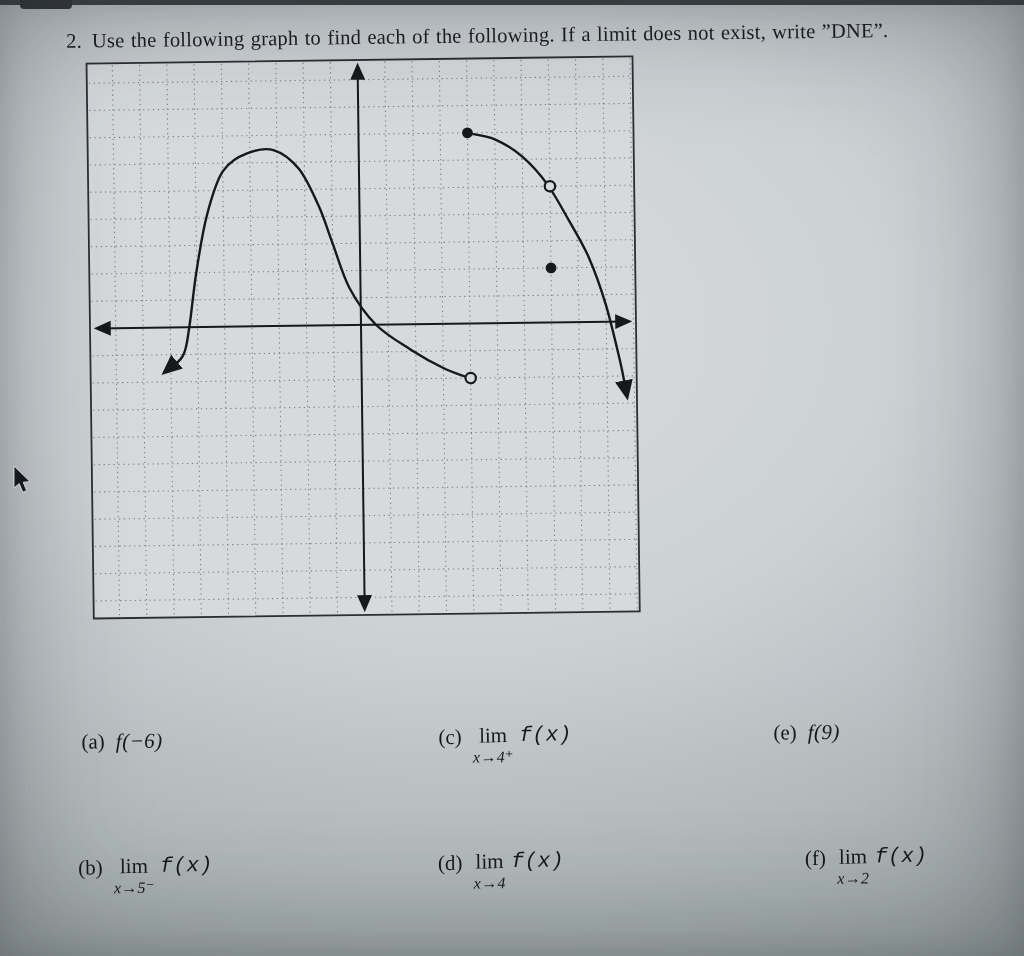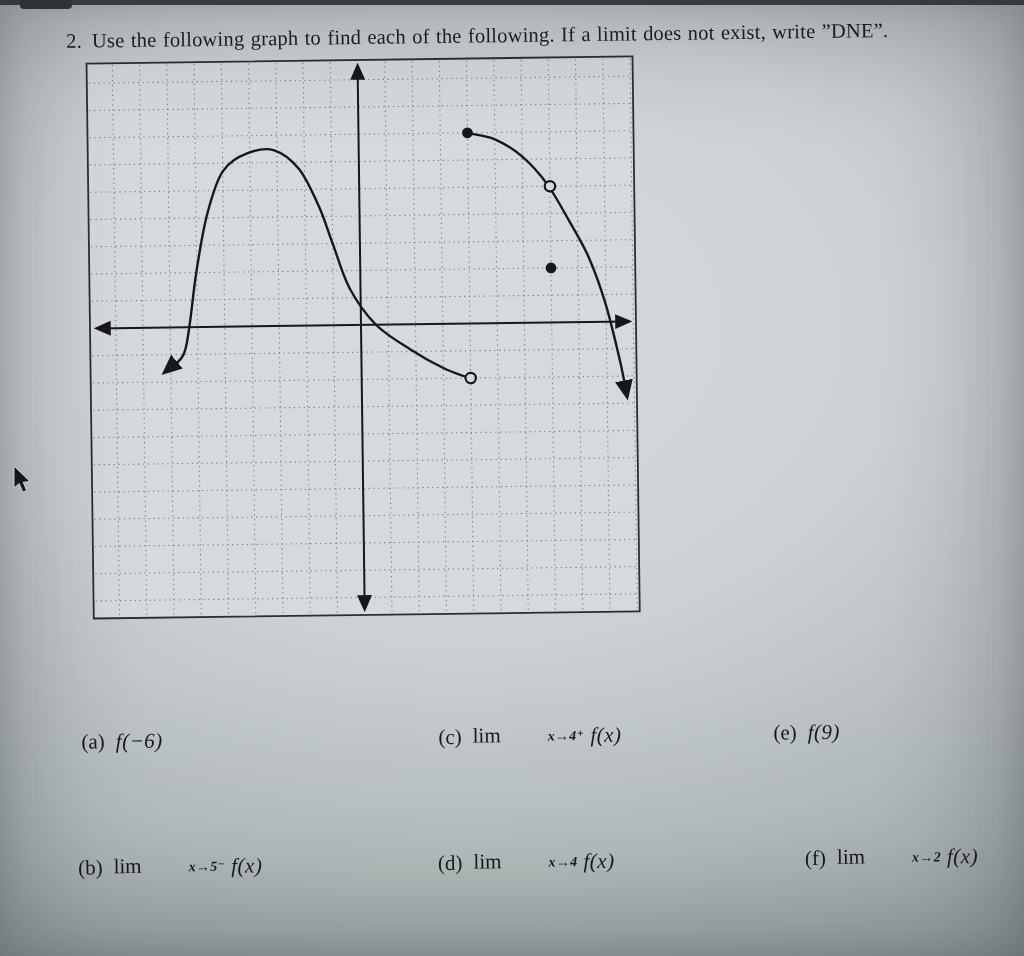--- a/index.html
+++ b/index.html
@@ -29,25 +29,25 @@
     font-size:20.5px;color:#1b1c20;letter-spacing:0.2px;word-spacing:1px;
     white-space:nowrap;
   }
   .pnum{margin-right:10px;}
   #graph{position:absolute;left:85px;top:50px;}
   .problem{
     position:absolute;display:flex;align-items:flex-start;
     color:#17181c;font-size:21px;line-height:1.15;white-space:nowrap;
   }
   .plabel{margin-right:11px;}
-  .fx{font-style:italic;margin-left:6px;letter-spacing:0.5px;}
+  .fx{font-style:italic;margin-left:6px;letter-spacing:0.5px;font-family:Liberation Mono, monospace;}
   .fx-only{font-style:italic;letter-spacing:0.5px;}
-  .limstack{display:inline-flex;flex-direction:row;align-items:center;line-height:1;gap:47px;}
+  .limstack{display:inline-flex;flex-direction:column;align-items:center;line-height:1;}
   .limword{font-size:21px;line-height:1.1;}
-  .limsub{font-size:14px;font-style:italic;margin-top:2px;letter-spacing:0.3px;font-weight:bold;}
+  .limsub{font-size:16px;font-style:italic;margin-top:2px;letter-spacing:0.3px;}
   .cursor{position:absolute;left:11px;top:465px;z-index:8;}
   .vignette{
     position:absolute;inset:0;pointer-events:none;z-index:7;
     box-shadow:inset 0 0 130px rgba(35,40,46,0.38), inset 0 0 28px rgba(35,40,46,0.12);
   }
 </style>
 </head>
 <body>
 
 <div class="top-strip"></div>

